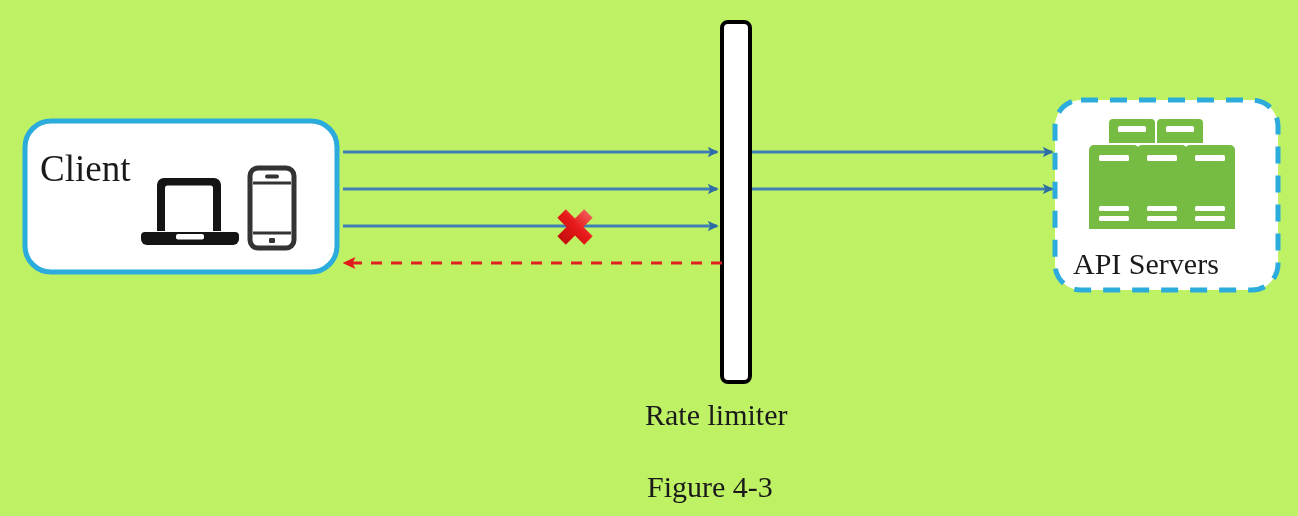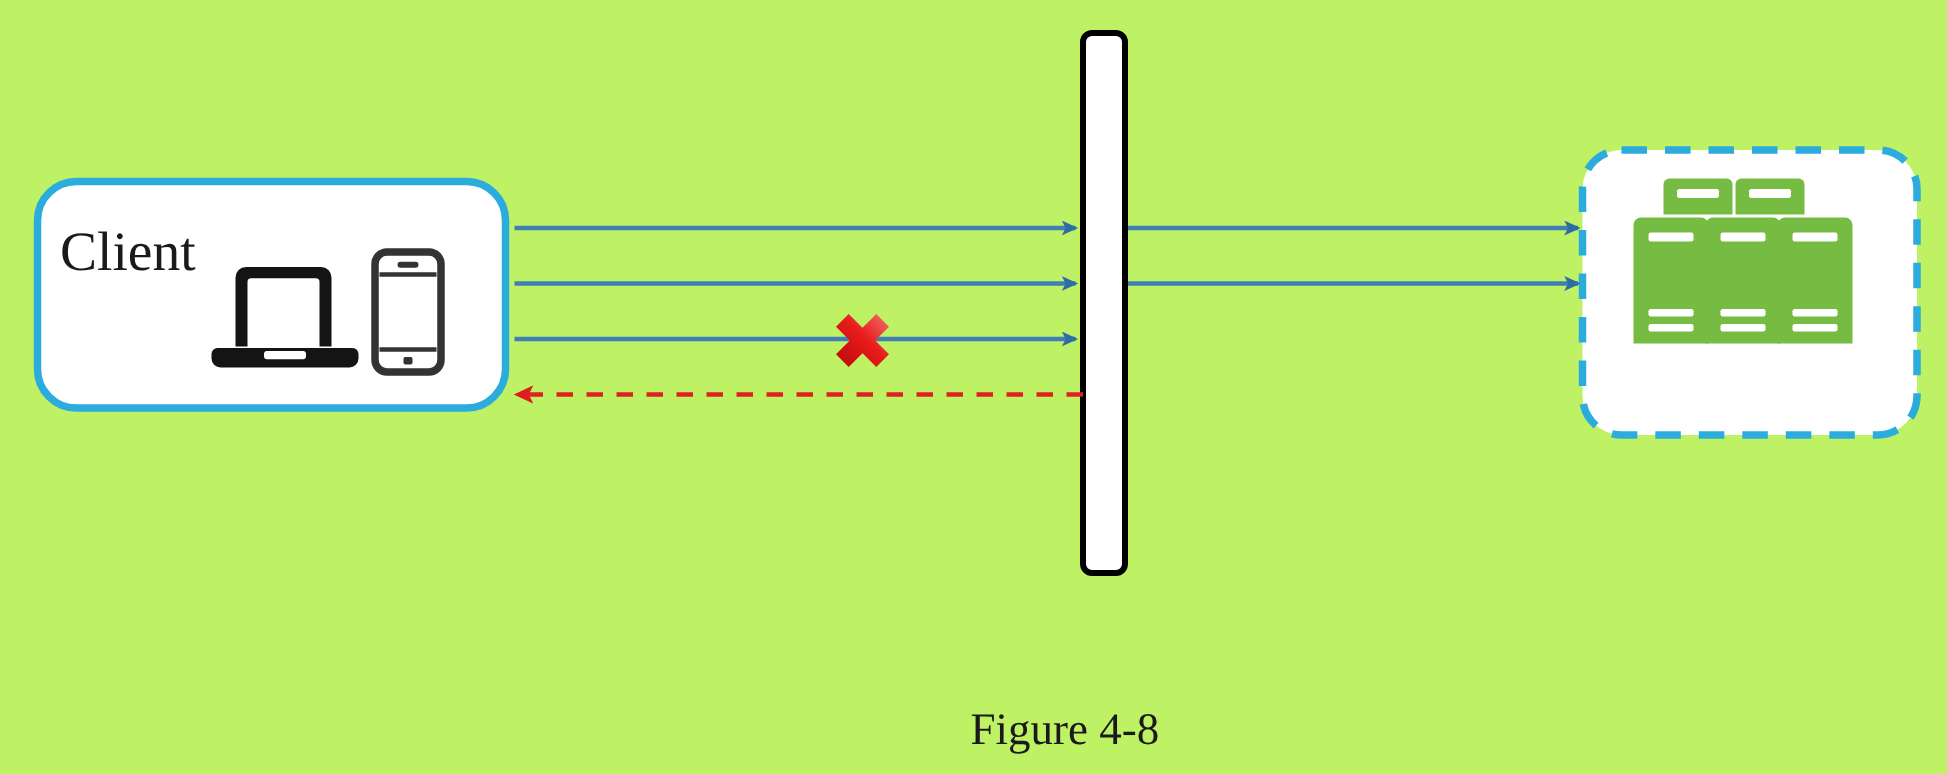--- a/index.html
+++ b/index.html
@@ -146,18 +146,20 @@
       <path d="M-6,-19 h12 v13 h13 v12 h-13 v13 h-12 v-13 h-13 v-12 h13 z" fill="url(#xgrad)"></path>
     </g>
 
     <g>
       <line x1="722" y1="263" x2="345" y2="263" stroke="#E02020" stroke-width="3" stroke-dasharray="11 9" marker-end="url(#arrow-red)"></line>
     </g>
   </svg>
 
   <div class="label" id="client-label">Client</div>
 
+  <div class="label" id="api-servers-label">API Servers</div>
+
+  <div class="label" id="rate-limiter-label">Rate limiter</div>
 
 
-
-  <div class="label" id="figure-caption">Figure 4-8</div>
+  <div class="label" id="figure-caption">Figure 4-3</div>
 
 </div>
 
 </body></html>

